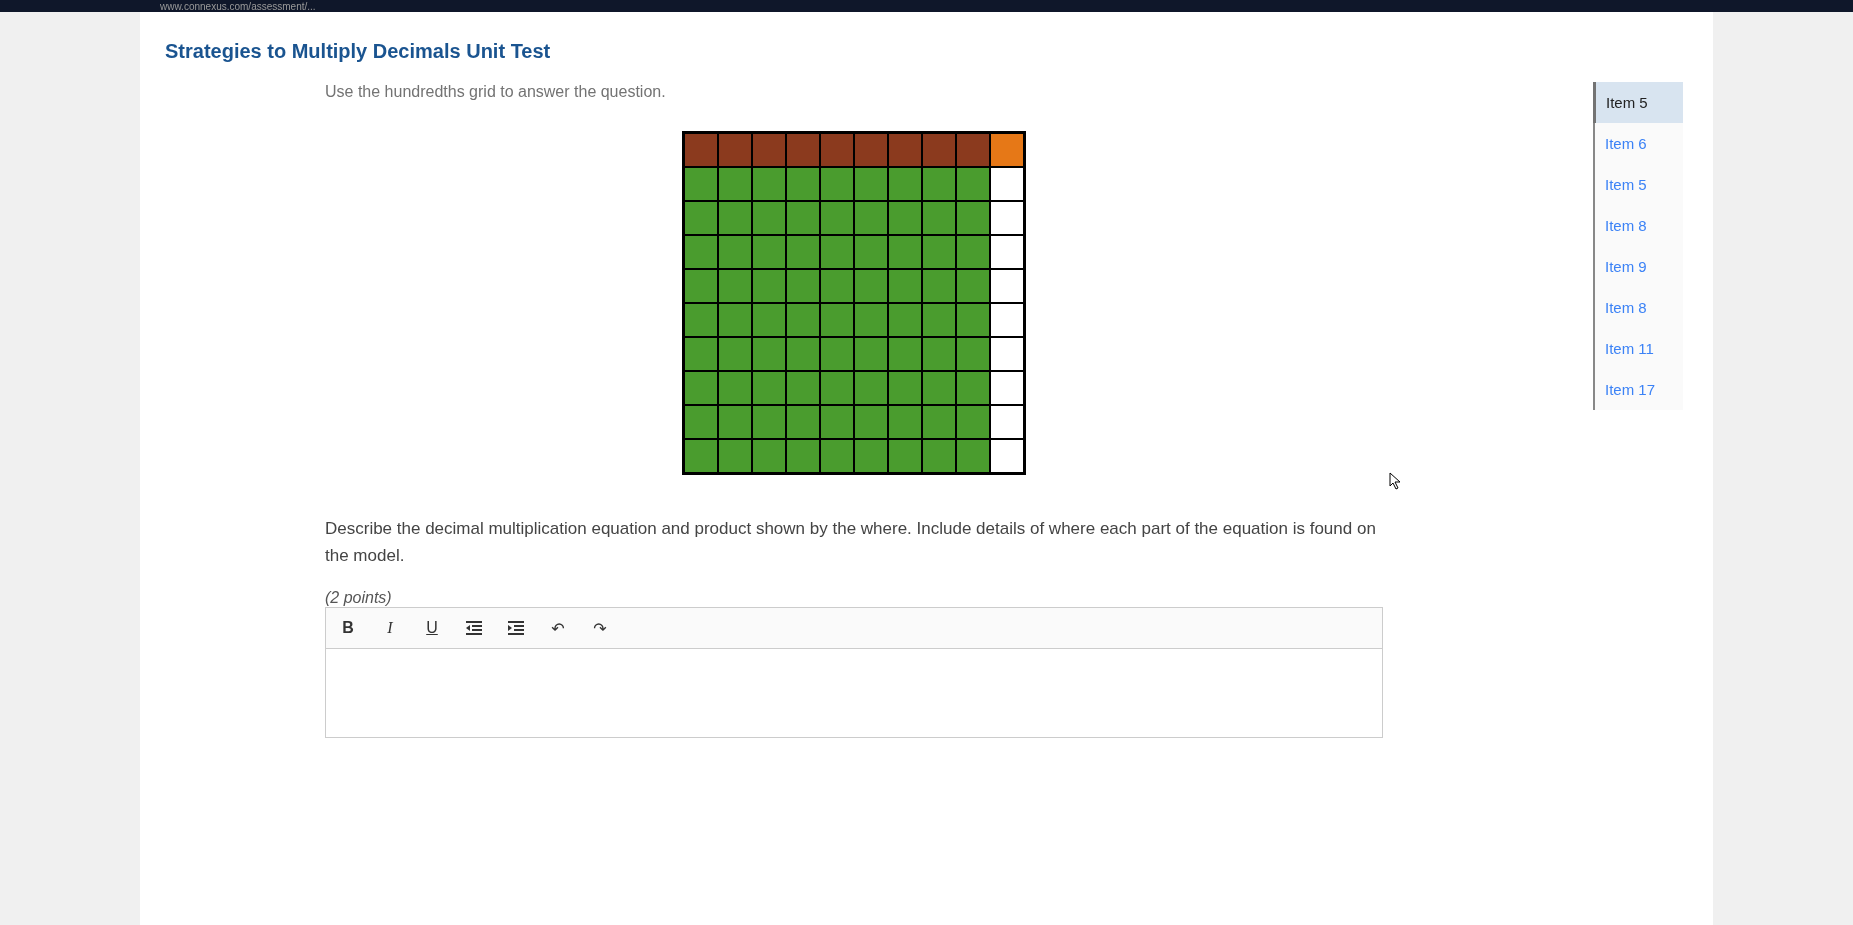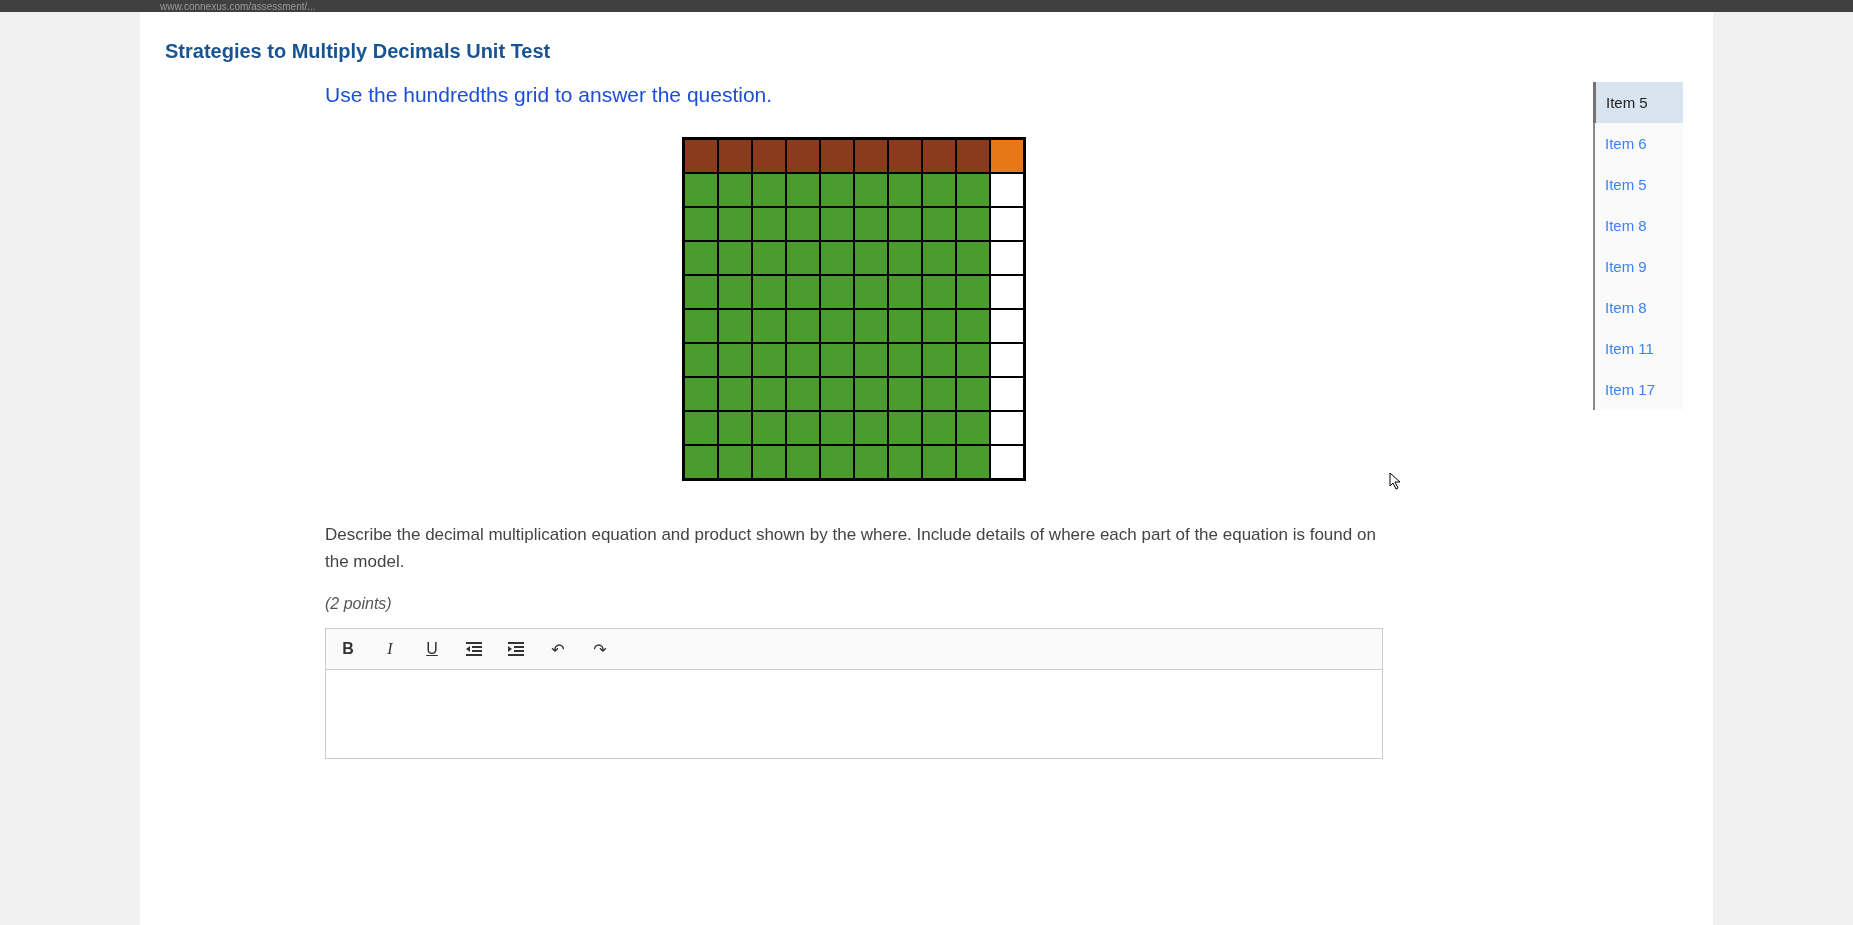--- a/index.html
+++ b/index.html
@@ -8,21 +8,21 @@
       box-sizing: border-box;
     }
     body {
       font-family: Arial, Helvetica, sans-serif;
       background: #f0f0f0;
       width: 1853px;
       height: 925px;
       overflow: hidden;
     }
     .browser-chrome {
-      background: #404040;
+      background: #0f172a;
       height: 12px;
       width: 100%;
       display: flex;
       align-items: center;
       padding: 0 160px;
     }
     .url-text {
       color: #999;
       font-size: 10px;
     }
@@ -37,22 +37,22 @@
       color: #1a5490;
       font-size: 20px;
       font-weight: bold;
       margin-bottom: 20px;
     }
     .question-area {
       margin-left: 160px;
       margin-right: 250px;
     }
     .instruction {
-      color: #1d4ed8;
-      font-size: 21px;
+      color: #737373;
+      font-size: 16px;
       margin-bottom: 25px;
     }
     .grid-container {
       display: flex;
       justify-content: center;
       margin: 30px 0 40px 0;
     }
     .hundredths-grid {
       display: grid;
       grid-template-columns: repeat(10, 34px);
@@ -77,21 +77,20 @@
     .question-text {
       color: #444;
       font-size: 17px;
       line-height: 1.6;
       margin-bottom: 20px;
     }
     .points {
       color: #555;
       font-style: italic;
       font-size: 16px;
-      margin-bottom: 15px;
     }
     .editor-toolbar {
       border: 1px solid #ccc;
       border-bottom: none;
       background: #fafafa;
       padding: 8px 10px;
       display: flex;
       gap: 18px;
       align-items: center;
     }

